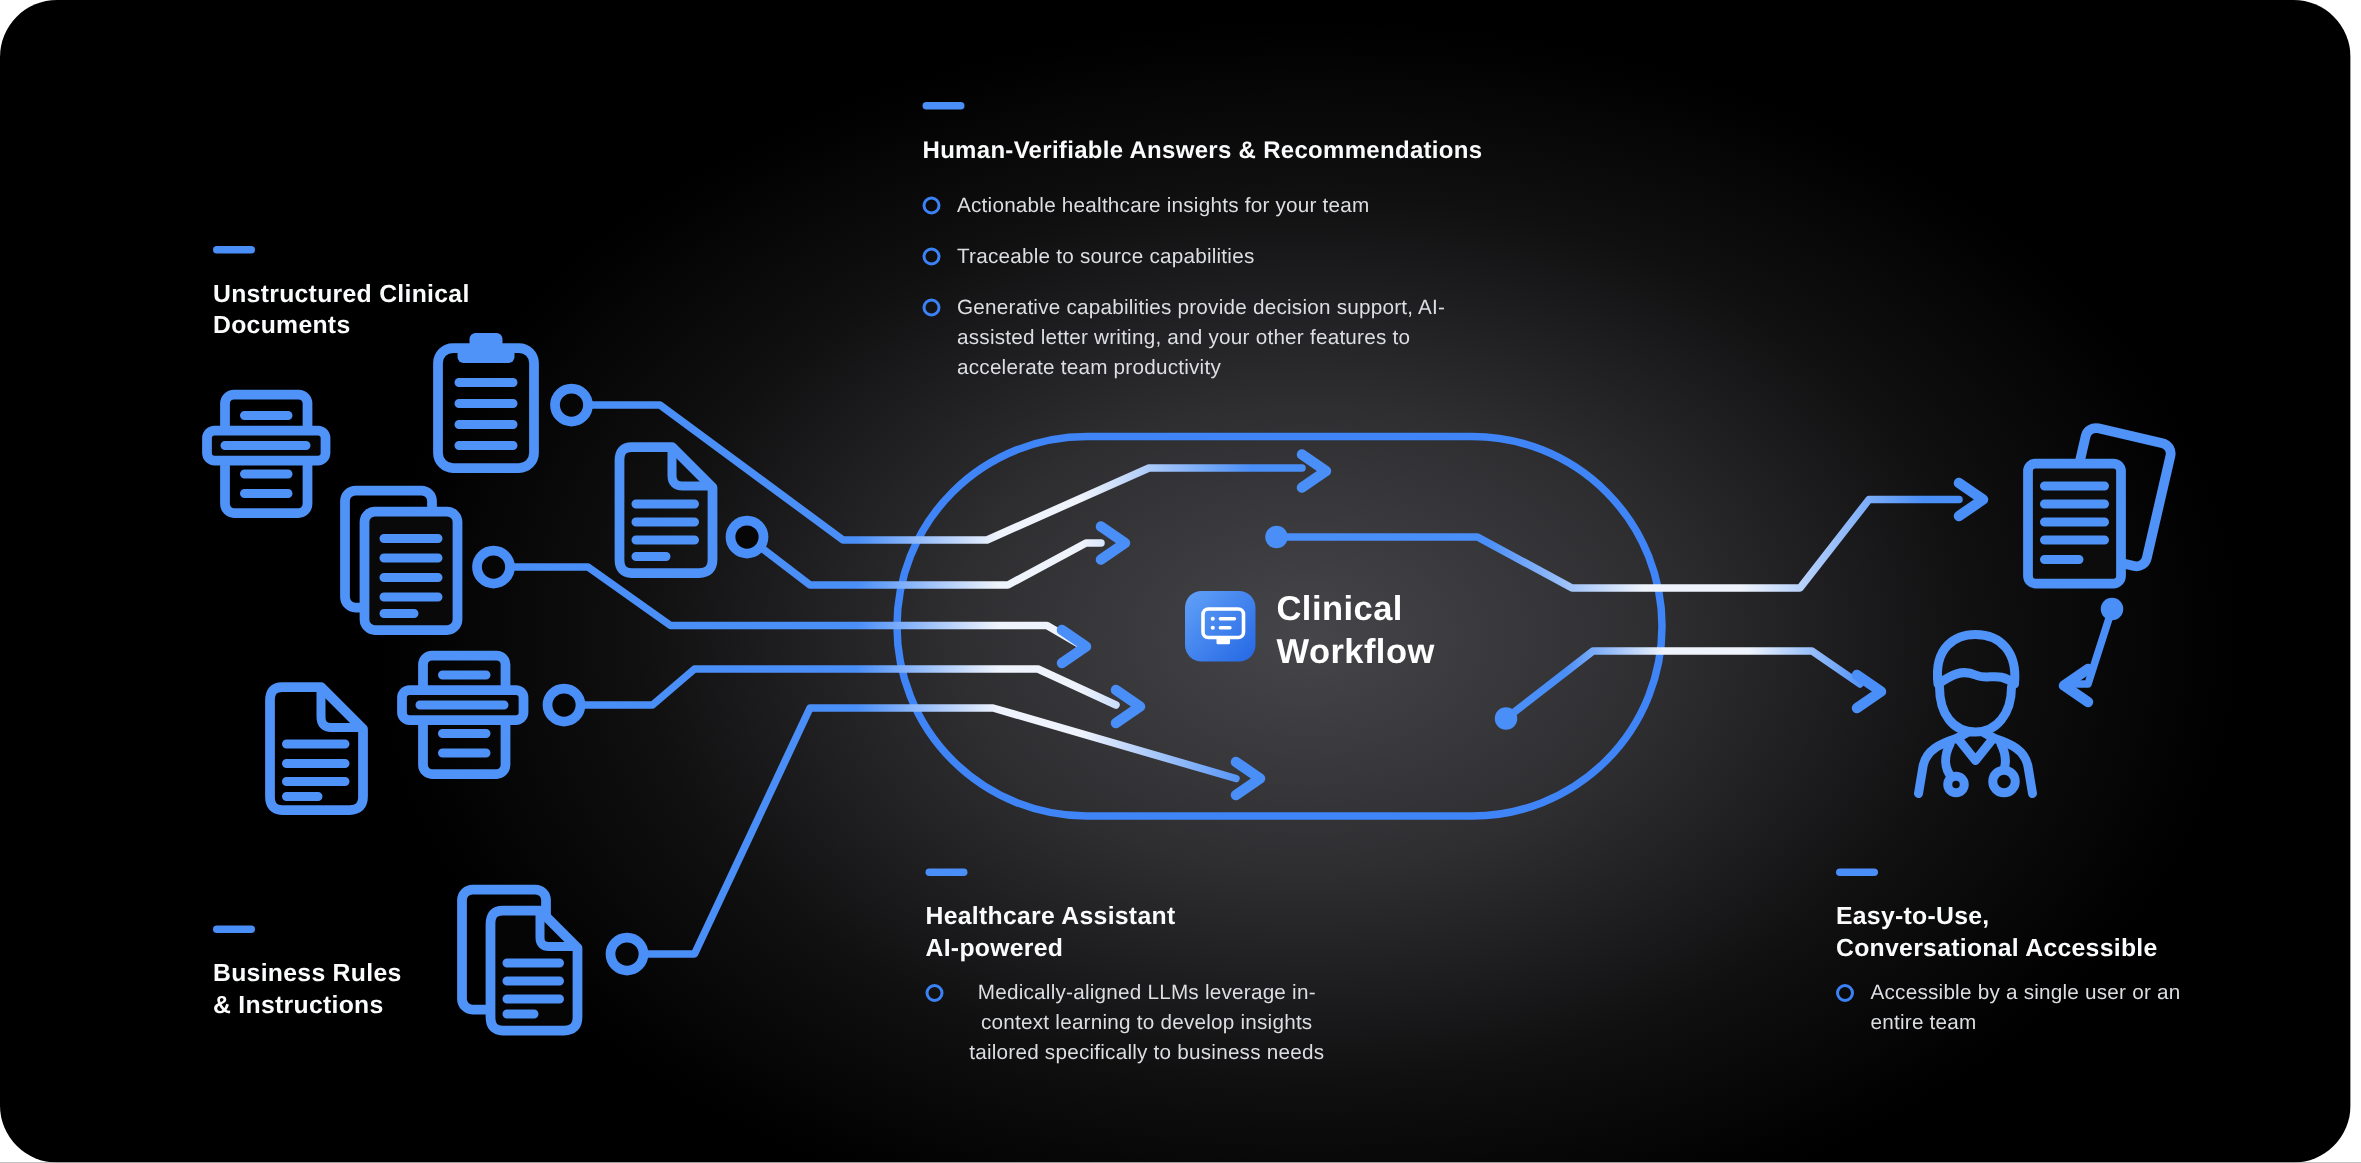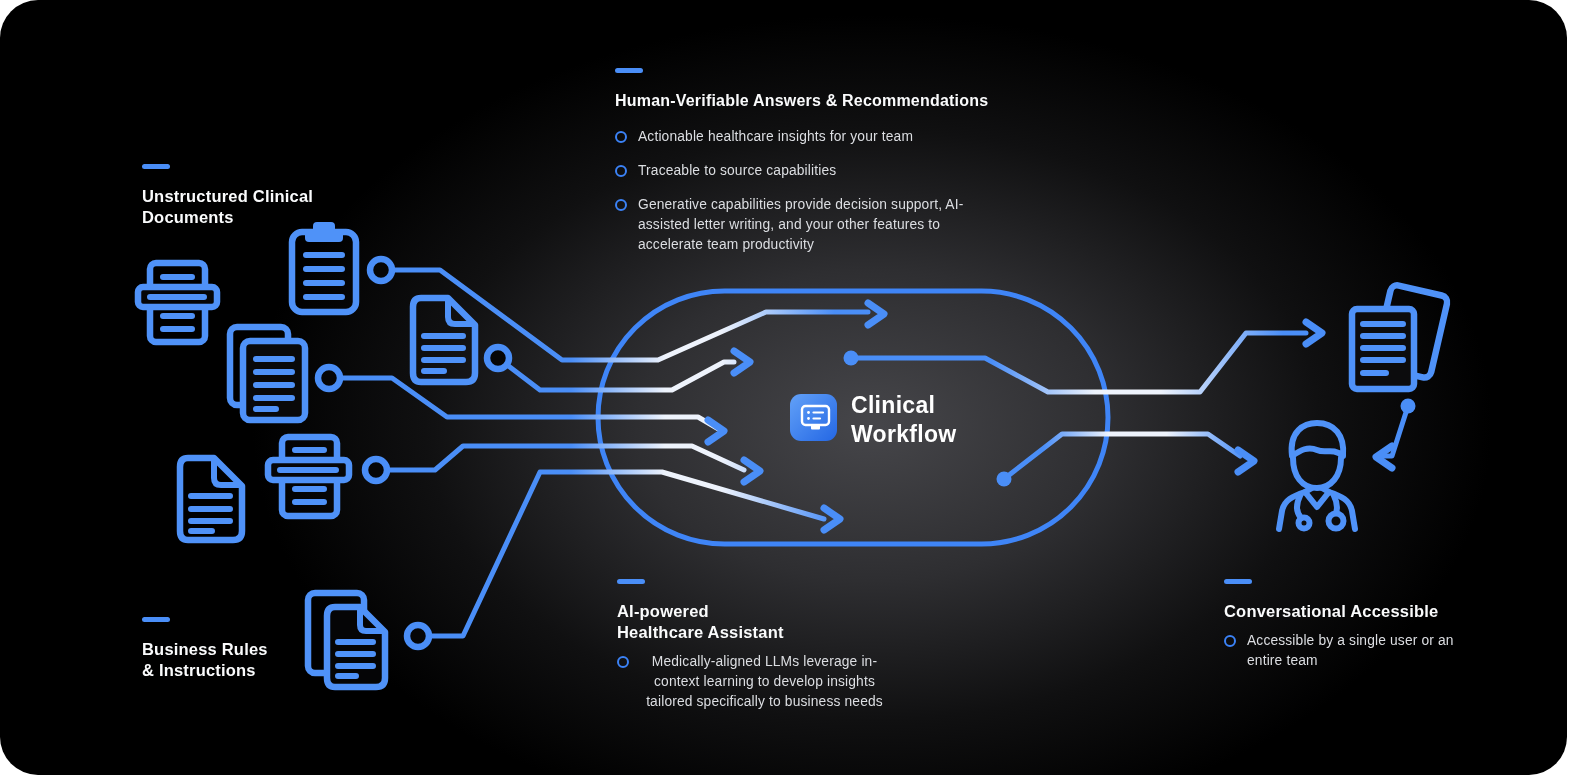--- a/index.html
+++ b/index.html
@@ -210,34 +210,35 @@
     <div class="dash"></div>
     <div class="title">
       <div>Unstructured Clinical</div>
       <div>Documents</div>
     </div>
   </div>
 
   <div class="block b-ai">
     <div class="dash"></div>
     <div class="title">
+      <div>Healthcare Assistant</div>
       <div>AI-powered</div>
-      <div>Healthcare Assistant</div>
     </div>
     <div class="bullets">
       <div class="bullet">
         <span class="ring"></span>
         <span>Medically-aligned LLMs leverage in-context learning to develop insights tailored specifically to business needs</span>
       </div>
     </div>
   </div>
 
   <div class="block b-easy">
     <div class="dash"></div>
     <div class="title">
+      <div>Easy-to-Use,</div>
       <div>Conversational Accessible</div>
     </div>
     <div class="bullets">
       <div class="bullet">
         <span class="ring"></span>
         <span>Accessible by a single user or an entire team</span>
       </div>
     </div>
   </div>
 

